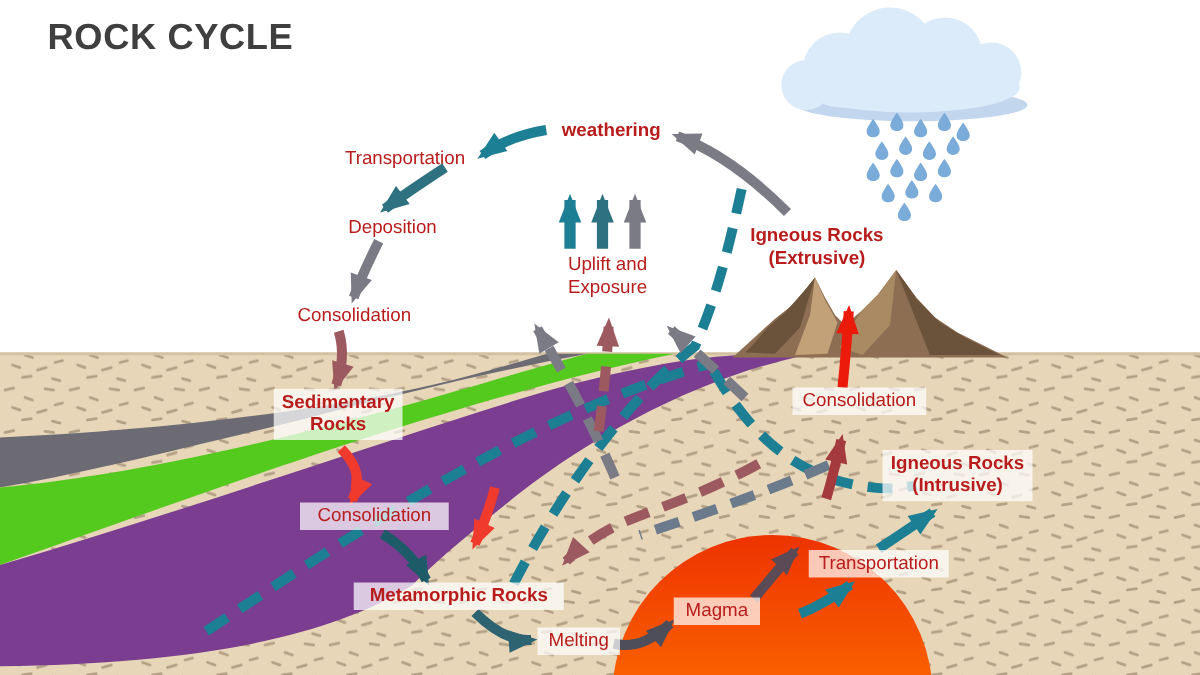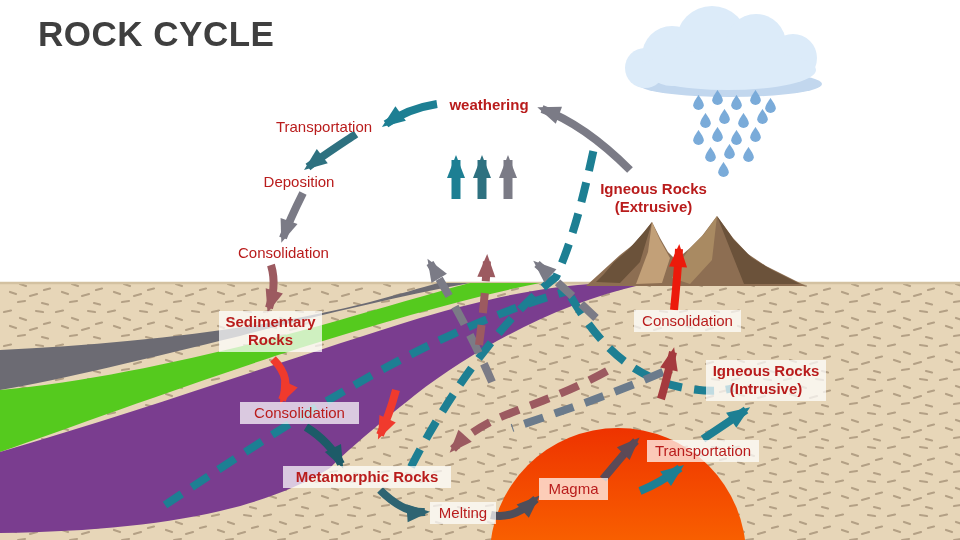--- a/index.html
+++ b/index.html
@@ -3,21 +3,21 @@
 <meta charset="utf-8">
 <style>
   html,body{margin:0;padding:0;}
   body{width:960px;height:540px;position:relative;overflow:hidden;background:#ffffff;
        font-family:"Liberation Sans", sans-serif;}
   #stage{position:absolute;left:0;top:0;width:960px;height:540px;}
   svg{position:absolute;left:0;top:0;}
   .lbl{position:absolute;font-size:15px;line-height:1.22;color:#b91c1c;text-align:center;}
   .boxed{background:rgba(255,255,255,0.72);padding:2px 4px;}
   .bold{font-weight:bold;}
-  #title{position:absolute;left:38px;top:14px;font-size:35px;font-weight:bold;
+  #title{position:absolute;left:38px;top:14px;font-size:29px;font-weight:bold;
          color:#3f3f3f;letter-spacing:0.5px;}
 </style>
 </head>
 <body>
 
 <div id="stage">
 
 <svg id="diagram" width="960" height="540" viewBox="0 0 960 540">
   <defs>
     <linearGradient id="magmaGrad" x1="0" y1="0" x2="0" y2="1">
@@ -159,22 +159,23 @@
     <path class="arrow" d="M456,199 L456,160" stroke="#1d7f93" stroke-width="9" marker-end="url(#mk2)"></path>
     <path class="arrow" d="M482,199 L482,160" stroke="#2e7180" stroke-width="9" marker-end="url(#mk3)"></path>
     <path class="arrow" d="M508,199 L508,160" stroke="#7b7b86" stroke-width="9" marker-end="url(#mk0)"></path>
   </g>
 </svg>
 
 <div id="title">ROCK CYCLE</div>
 
 <div class="lbl bold" style="left:446px;top:96px;width:86px;">weathering</div>
 <div class="lbl" style="left:269px;top:118px;width:110px;">Transportation</div>
-<div class="lbl" style="left:255px;top:173px;width:88px;">Deposition</div>
+<div class="lbl" style="left:270px;top:173px;width:88px;">Deposition</div>
 <div class="lbl" style="left:238px;top:244px;width:88px;">Consolidation</div>
+<div class="lbl" style="left:444px;top:203px;width:84px;">Uplift and Exposure</div>
 <div class="lbl bold boxed" style="left:219px;top:311px;width:95px;">Sedimentary Rocks</div>
 <div class="lbl bold" style="left:596px;top:180px;width:115px;">Igneous Rocks (Extrusive)</div>
 <div class="lbl boxed" style="left:240px;top:402px;width:111px;">Consolidation</div>
 <div class="lbl bold boxed" style="left:283px;top:466px;width:160px;">Metamorphic Rocks</div>
 <div class="lbl boxed" style="left:430px;top:502px;width:58px;">Melting</div>
 <div class="lbl boxed" style="left:539px;top:478px;width:61px;">Magma</div>
 <div class="lbl boxed" style="left:647px;top:440px;width:104px;">Transportation</div>
 <div class="lbl bold boxed" style="left:706px;top:360px;width:112px;">Igneous Rocks (Intrusive)</div>
 <div class="lbl boxed" style="left:634px;top:310px;width:99px;">Consolidation</div>
 

